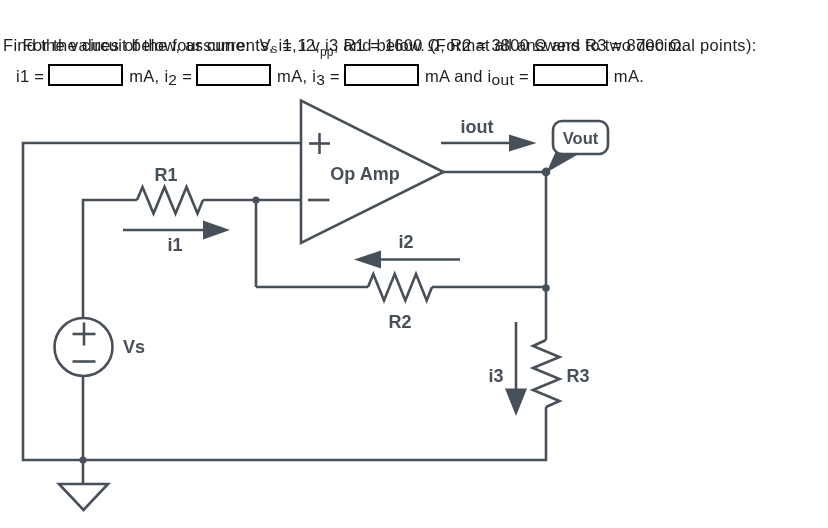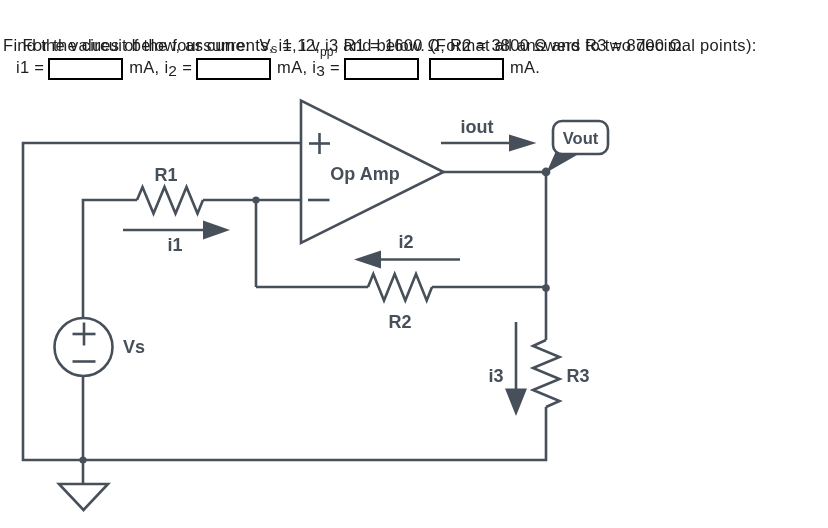--- a/index.html
+++ b/index.html
@@ -5,21 +5,21 @@
   html,body{margin:0;padding:0;}
   body{
     width:828px;height:528px;background:#ffffff;position:relative;overflow:hidden;
     font-family:"Liberation Sans",sans-serif;
   }
   .qtext{
     position:absolute;left:3px;top:6px;width:824px;color:#1e1e1e;
     font-size:16.5px;letter-spacing:0.3px;
   }
   .qline{height:26px;line-height:26px;white-space:pre;}
-  .row3{display:flex;align-items:flex-start;height:28px;padding-left:13px;}
+  .row3{display:flex;align-items:flex-end;height:28px;padding-left:13px;}
   .row3 span{white-space:pre;}
   .sub{position:relative;top:3px;font-size:15.5px;}
   .subsm{position:relative;top:5px;font-size:12px;letter-spacing:0.1px;}
   .subvs{position:relative;top:2px;font-size:12.5px;}
   .ansbox{
     width:75px;height:22px;box-sizing:border-box;border:2px solid #000;border-radius:0;
     margin:0 6px 0 4px;font-size:14px;padding:0 3px;outline:none;background:#fff;
     font-family:"Liberation Sans",sans-serif;
   }
   .circuit-svg{position:absolute;left:0;top:0;}
@@ -40,20 +40,21 @@
     <span>For the circuit below, assume:  V</span><span class="subvs">s</span><span> = 1 v</span><span class="subsm">pp</span><span>, R1 = 1600 Ω, R2 = 3800 Ω and R3 = 8700 Ω.</span>
   </div>
   <div class="qline">Find the values of the four currents, i1, i2, i3 and below. (Format all answers to two decimal points):</div>
   <div class="row3">
     <span>i1 =</span>
     <input type="text" class="ansbox" value="" style="">
     <span><span>mA, i</span><span class="sub">2</span><span> =</span></span>
     <input type="text" class="ansbox" value="" style="">
     <span><span>mA, i</span><span class="sub">3</span><span> =</span></span>
     <input type="text" class="ansbox" value="" style="">
+    <span><span>mA and i</span><span class="sub">out</span><span> =</span></span>
     <input type="text" class="ansbox" value="" style="">
     <span>mA.</span>
   </div>
 </div>
 
 <svg class="circuit-svg" width="828" height="528" viewBox="0 0 828 528">
   <g stroke="#47505A" stroke-width="2.6" fill="none" stroke-linejoin="miter">
 
     <path d="M301,143 L23,143 L23,460 L546,460 L546,407"></path>
 

